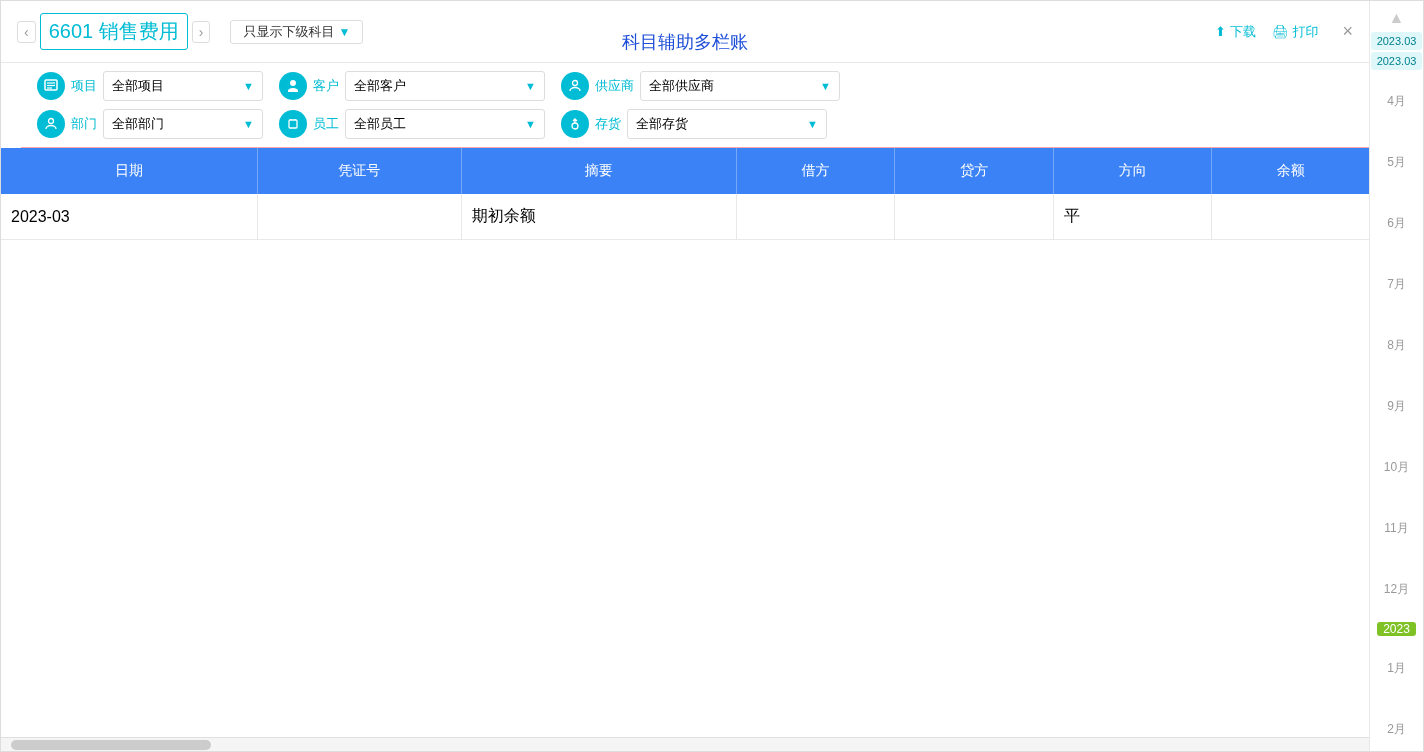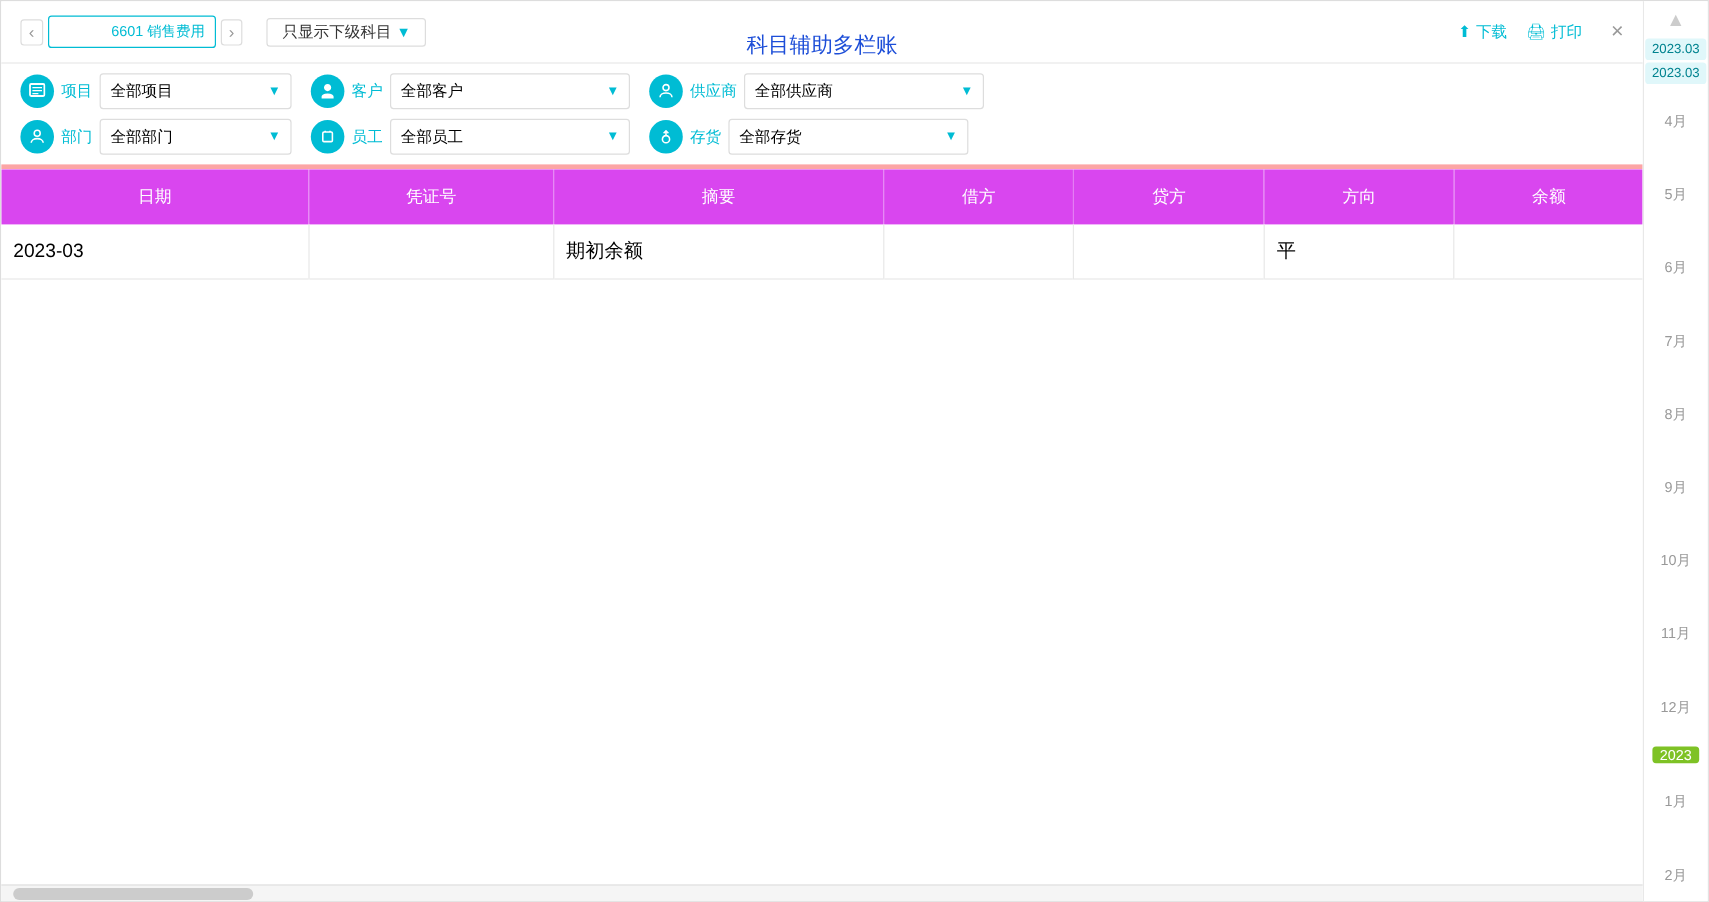--- a/index.html
+++ b/index.html
@@ -40,27 +40,27 @@
       cursor: pointer;
       color: #999;
       font-size: 14px;
       padding: 2px 6px;
       border: 1px solid #ddd;
       border-radius: 3px;
       background: #fff;
     }
     .account-code {
       color: #00bcd4;
-      font-size: 12px;
+      font-size: 20px;
       font-weight: 500;
       padding: 4px 8px;
       border: 1px solid #00bcd4;
       border-radius: 3px;
       min-width: 140px;
-      text-align: right;
+      text-align: left;
     }
     .filter-btn {
       display: flex;
       align-items: center;
       gap: 4px;
       padding: 2px 12px;
       border: 1px solid #ddd;
       border-radius: 3px;
       background: #fff;
       cursor: pointer;
@@ -136,21 +136,21 @@
     .table-container {
       flex: 1;
       overflow: auto;
       background: #fff;
     }
     table {
       width: 100%;
       border-collapse: collapse;
     }
     thead tr {
-      background: #d946ef;
+      background: #3b82f6;
       color: #fff;
       margin-left: 41px;
     }
     thead th {
       padding: 14px 10px;
       text-align: center;
       font-weight: 500;
       font-size: 14px;
       border-right: 1px solid rgba(255,255,255,0.3);
     }
@@ -235,21 +235,21 @@
           <span>下载</span>
         </div>
         <div class="action-btn">
           <span>🖨</span>
           <span>打印</span>
         </div>
         <span class="close-btn">×</span>
       </div>
     </div>
 
-    <div style="background:#fff; padding: 8px 16px; border-bottom: 4px solid #fca5a5;">
+    <div style="background:#fff; padding: 8px 16px; border-bottom: 1px solid #fca5a5; margin-left: 20px;">
 
       <div style="display:flex; align-items:center; gap:16px; margin-bottom:8px;">
 
         <div class="filter-item">
           <div class="filter-icon">
             <svg width="14" height="14" viewBox="0 0 14 14" fill="none">
                 <rect x="1" y="1" width="12" height="10" rx="1" stroke="white" stroke-width="1.5"></rect>
                 <line x1="3" y1="4" x2="11" y2="4" stroke="white" stroke-width="1.2"></line>
                 <line x1="3" y1="6.5" x2="11" y2="6.5" stroke="white" stroke-width="1.2"></line>
                 <line x1="3" y1="9" x2="8" y2="9" stroke="white" stroke-width="1.2"></line>

